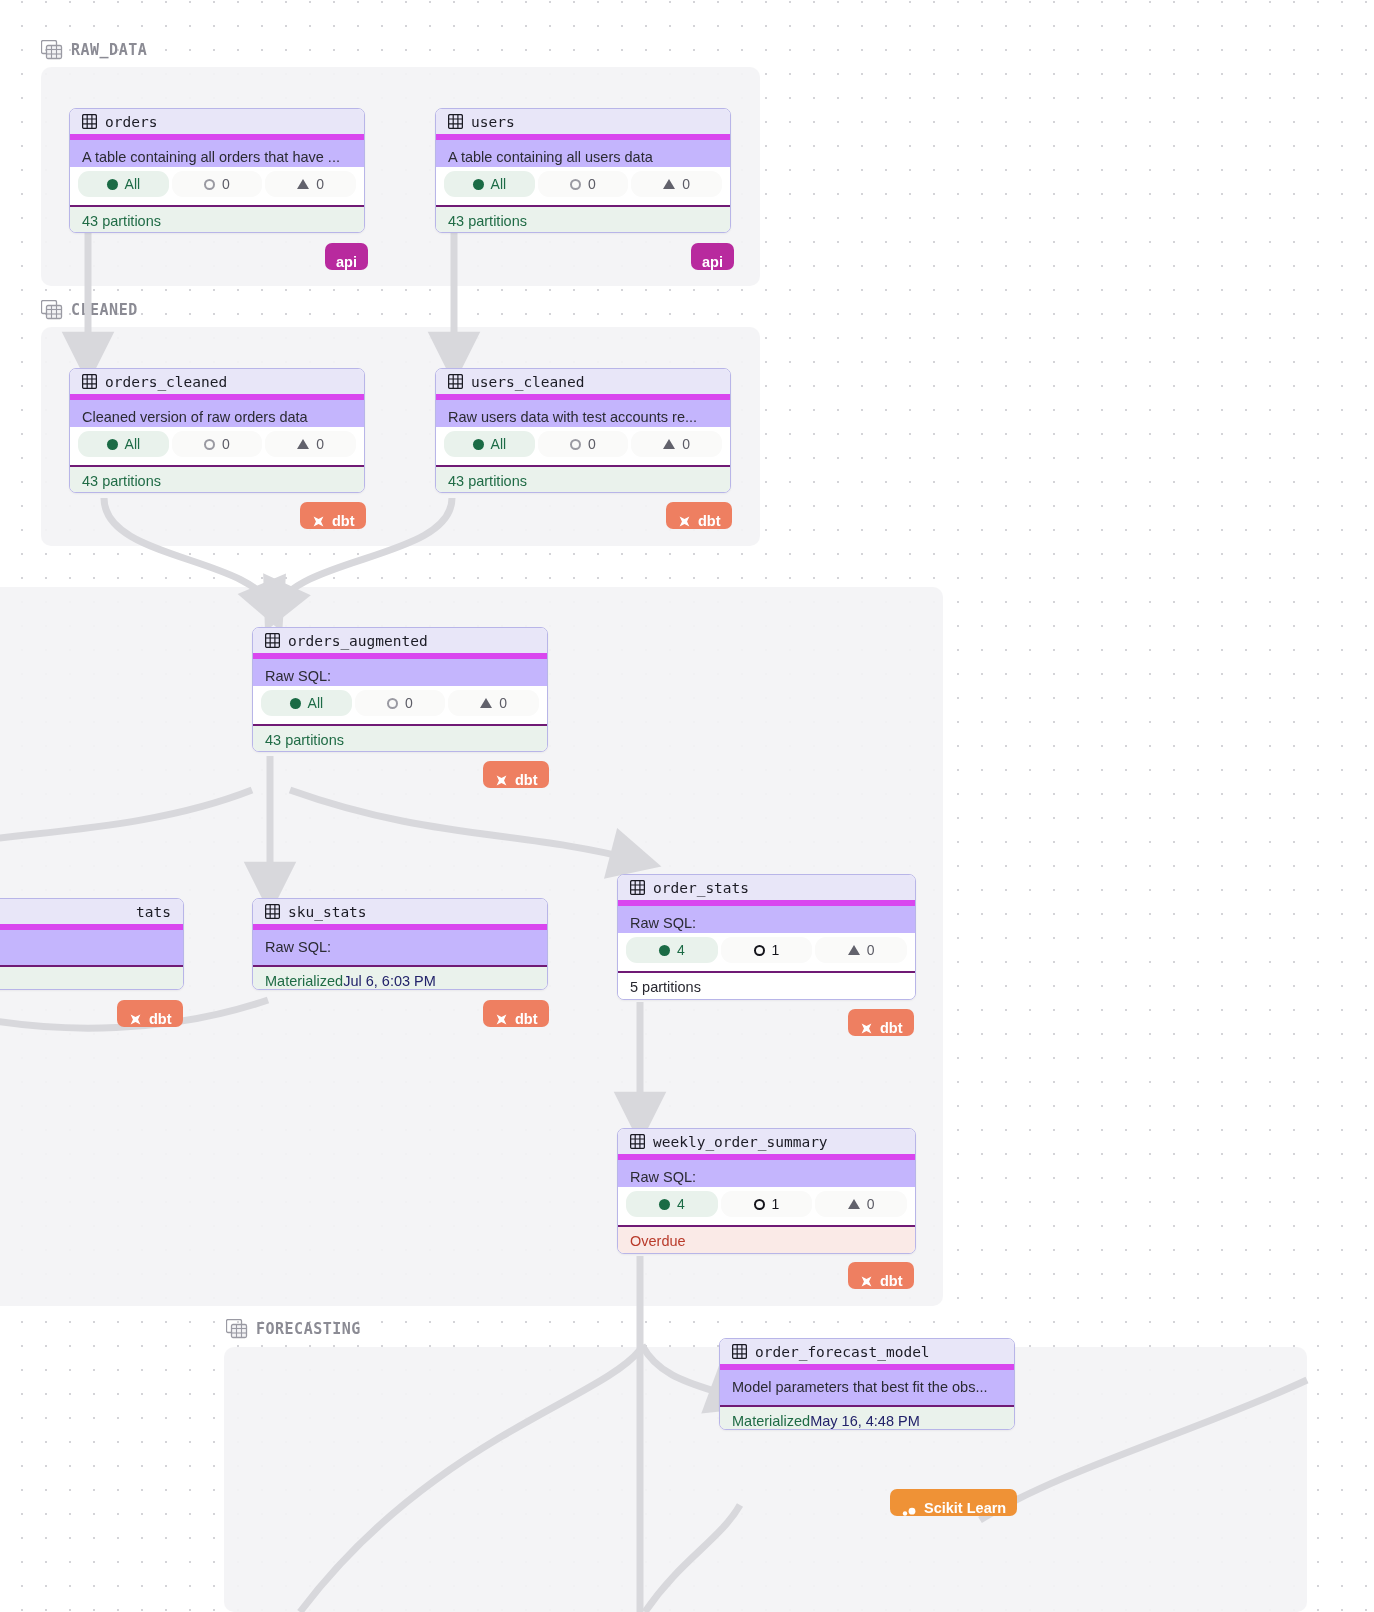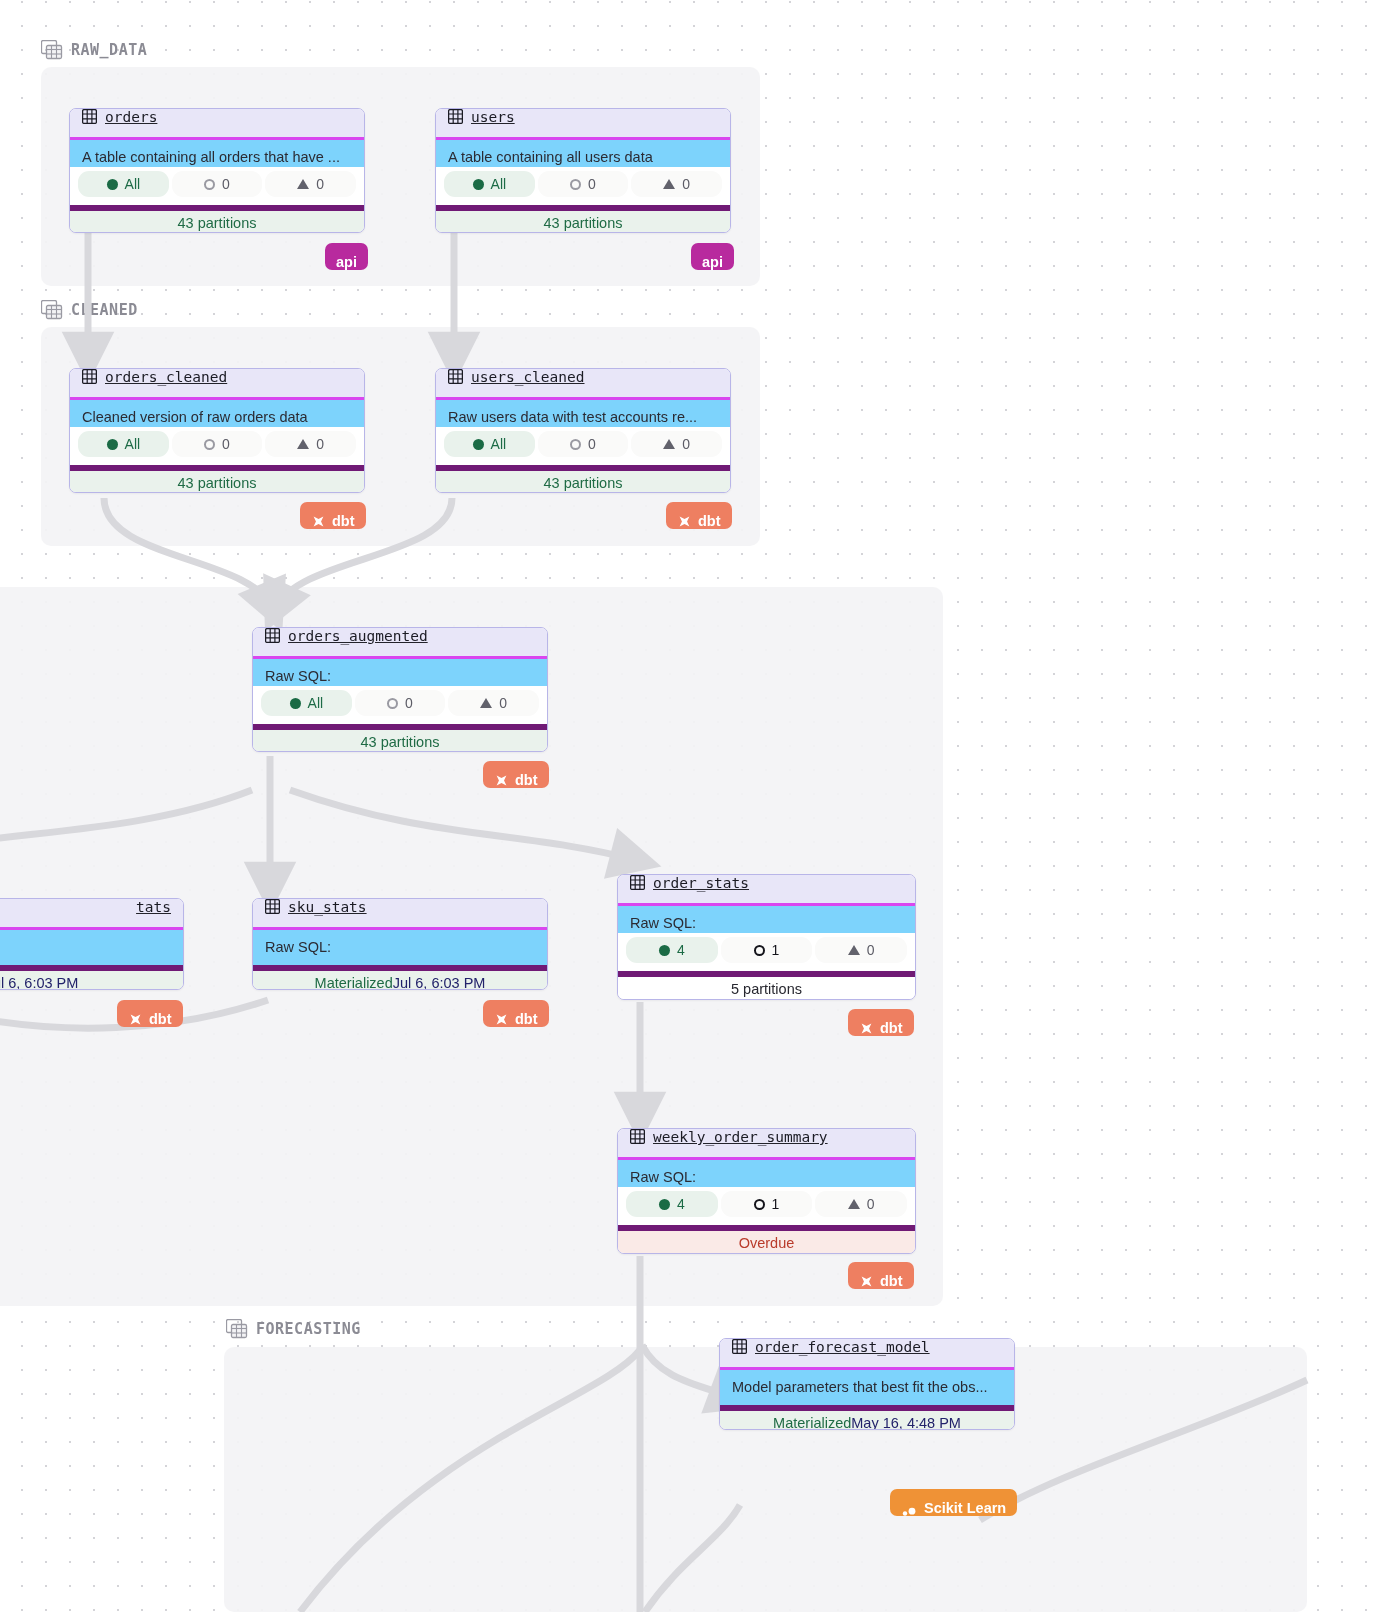--- a/index.html
+++ b/index.html
@@ -55,39 +55,38 @@
     position: absolute;
     border: 1px solid #b8b5e8;
     border-radius: 7px;
     background: #ffffff;
     box-sizing: border-box;
     overflow: hidden;
     box-shadow: 0 1px 2px rgba(20,20,40,0.05);
   }
   .node-header {
     background: #e8e6f8;
-    border-bottom: 3px solid #d946ef;
+    border-bottom: 6px solid #d946ef;
     height: 31px;
     display: flex;
-    align-items: flex-start;
+    align-items: center;
     gap: 8px;
     padding: 0 12px;
     box-sizing: border-box;
-    text-decoration: underline;
   }
   .node-title {
     font-family: "DejaVu Sans Mono", "Liberation Mono", monospace;
     font-size: 14.5px;
     color: #1b1b24;
     white-space: nowrap;
   }
   .table-icon { width: 15px; height: 15px; display: block; flex: none; }
   .node-body {
     padding: 7px 0 0 12px;
-    background: #7dd3fc;
+    background: #c4b5fd;
   }
   .node-desc {
     font-size: 14.5px;
     color: #2b2b33;
     white-space: nowrap;
     overflow: hidden;
     line-height: 20px;
   }
   .status-row {
     display: flex;
@@ -121,25 +120,25 @@
   }
   .ring.on { border-color: #15151c; }
   .tri {
     width: 0; height: 0;
     border-left: 6px solid transparent;
     border-right: 6px solid transparent;
     border-bottom: 10px solid #62626c;
     display: inline-block;
   }
   .node-footer {
-    border-top: 6px solid #701a75;
+    border-top: 2px solid #701a75;
     height: 29px;
     display: flex;
     align-items: center;
-    justify-content: center;
+    justify-content: flex-start;
     padding: 8px 12px;
     font-size: 14.5px;
     box-sizing: border-box;
   }
   .node-footer.green { background: #eaf2ec; color: #1f6b45; }
   .node-footer.plain { background: #ffffff; color: #27272f; }
   .node-footer.overdue { background: #faeae7; color: #b93b2b; }
   .footer-left { white-space: nowrap; }
   .footer-right { color: #22226a; white-space: nowrap; }
 

